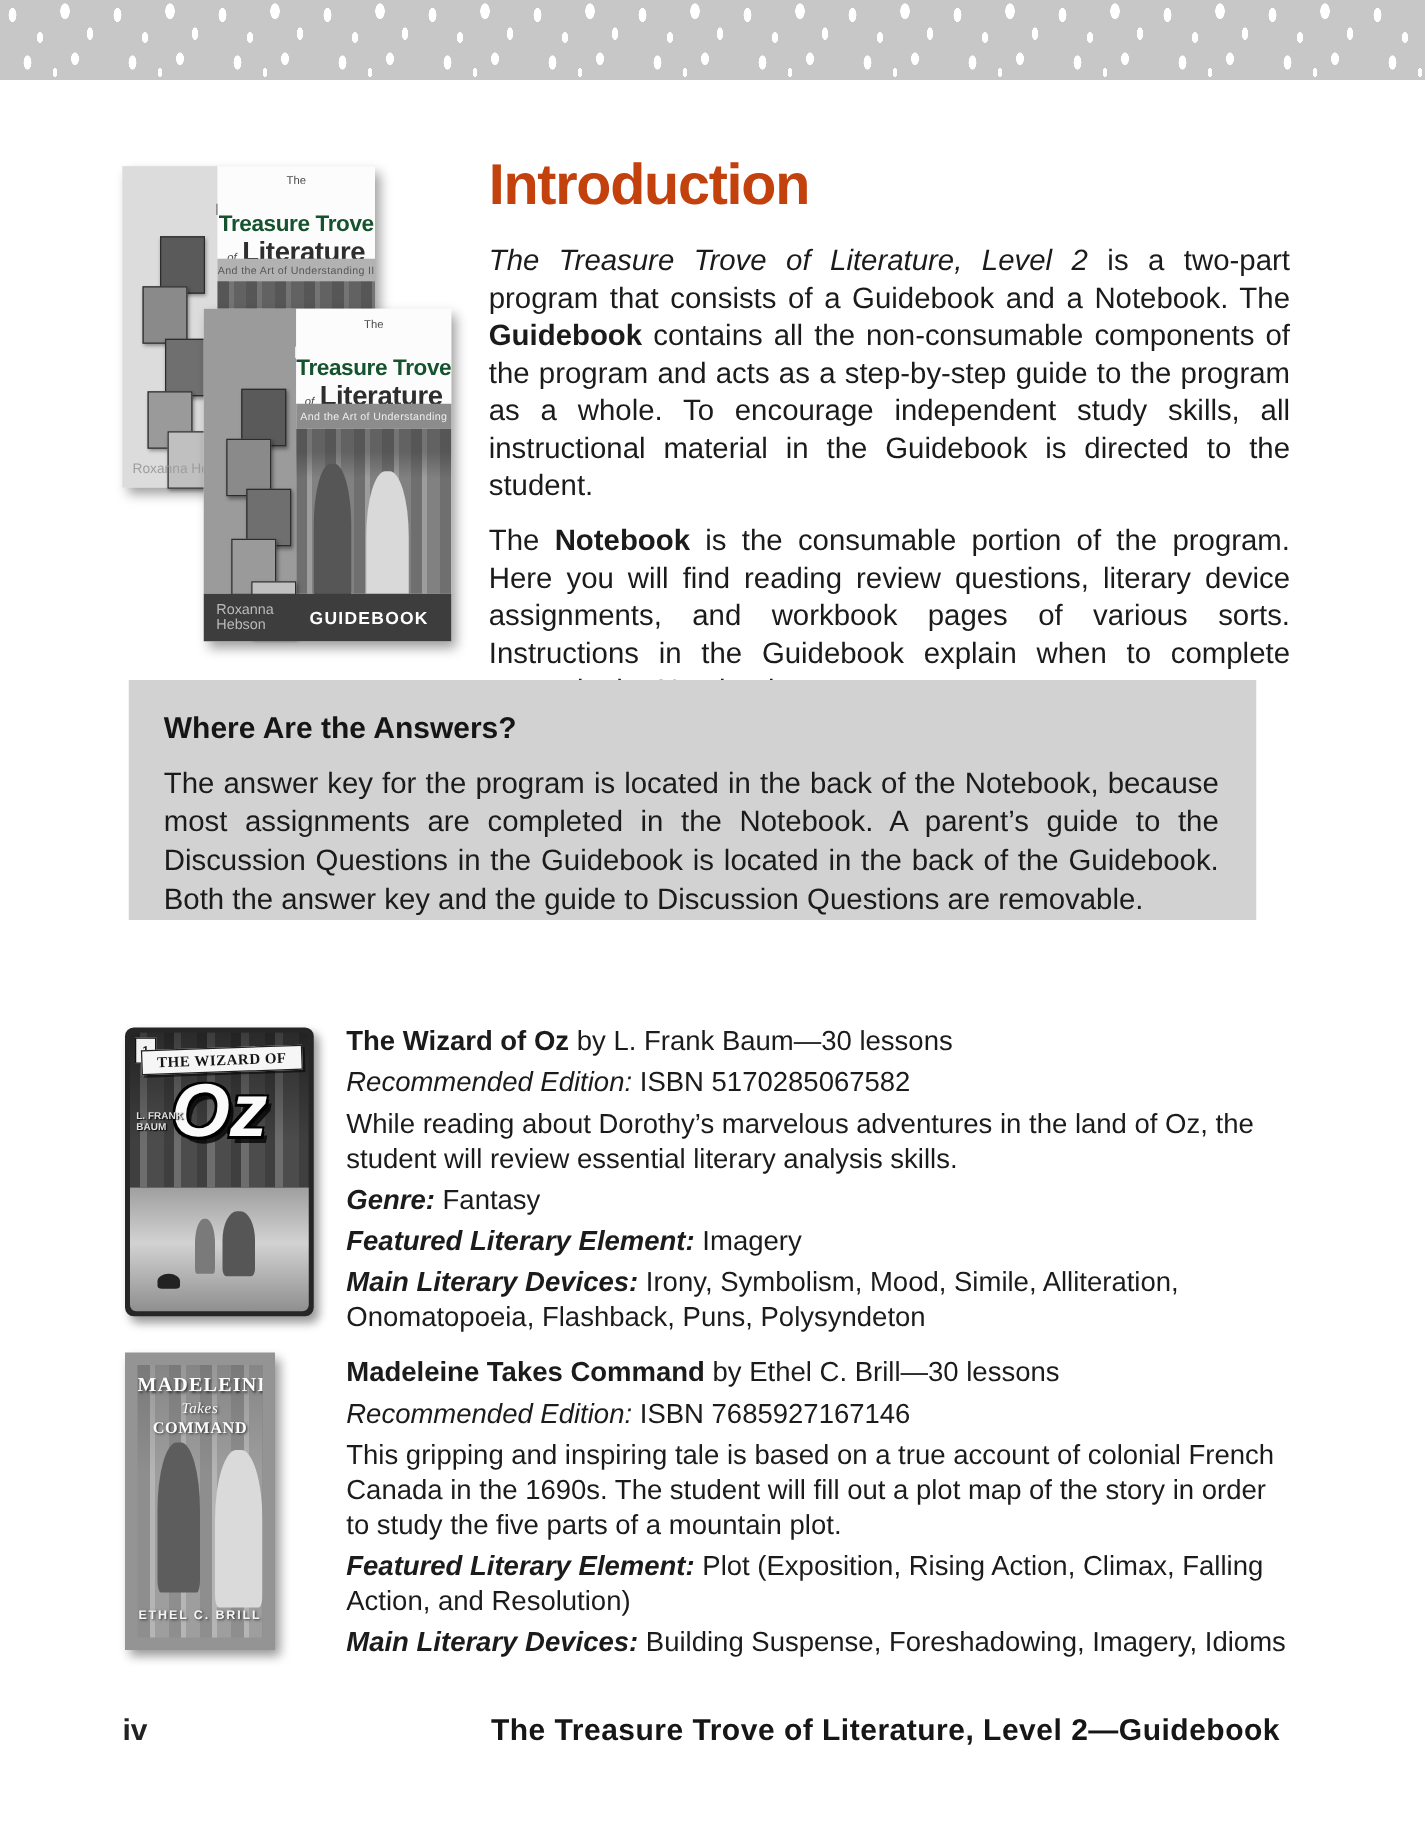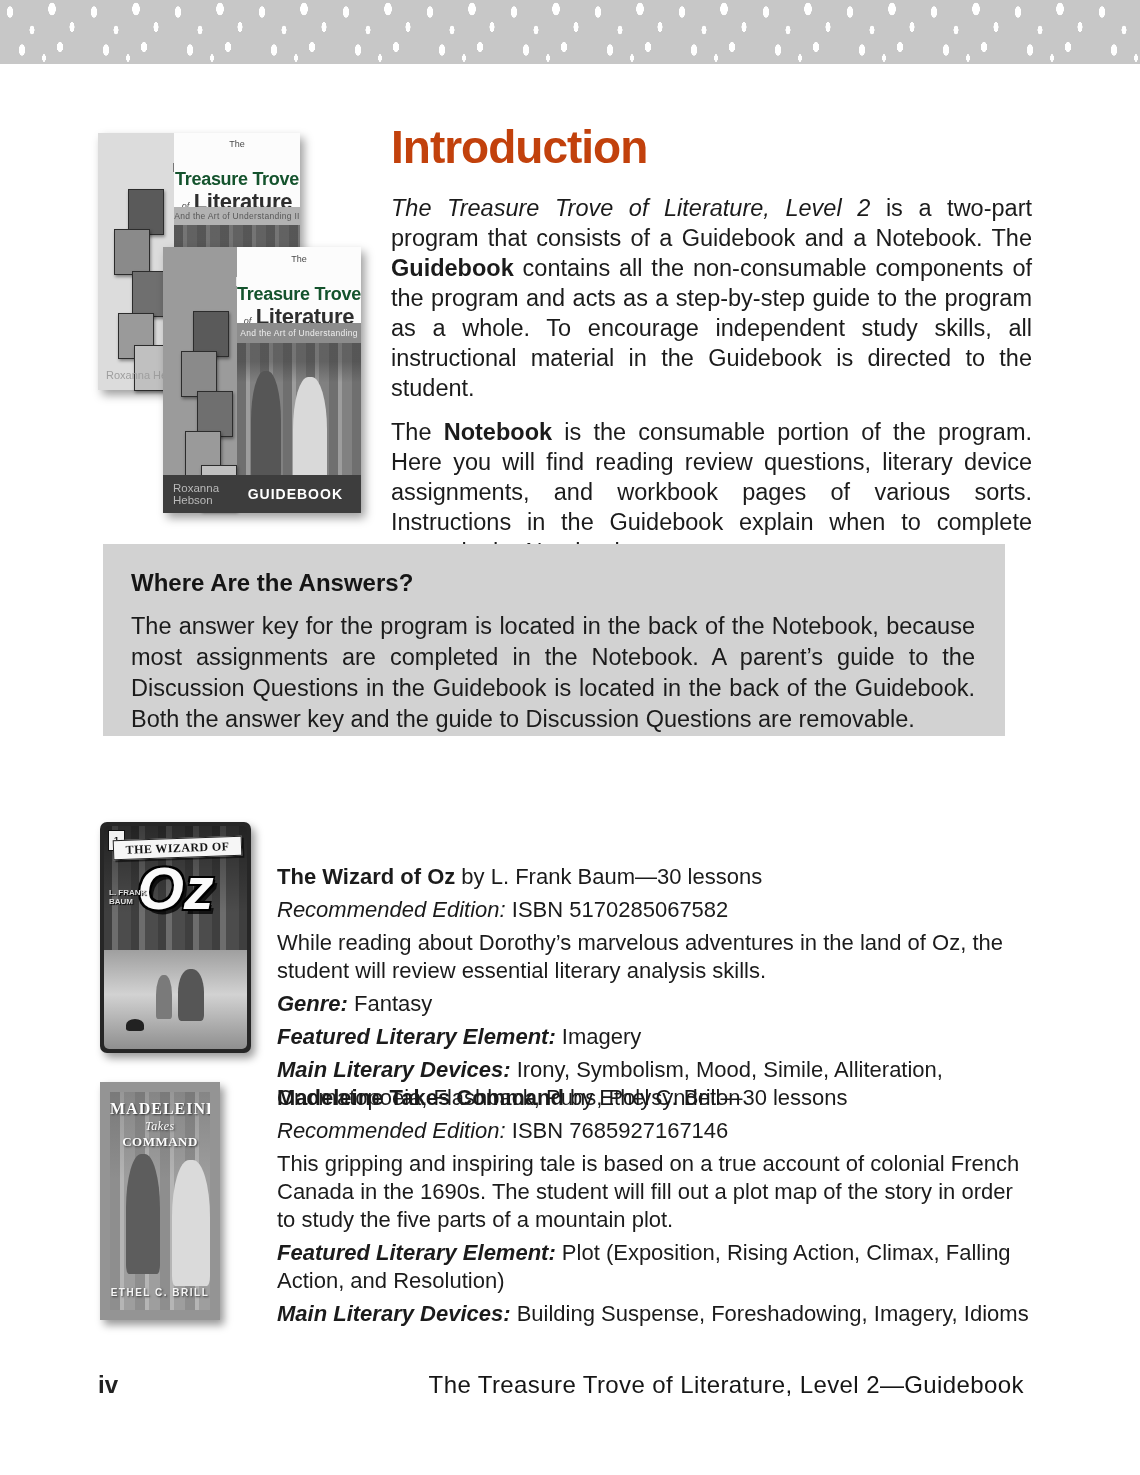--- a/index.html
+++ b/index.html
@@ -68,21 +68,21 @@
   .intro{position:absolute;left:391px;top:193px;width:641px;font-size:23.5px;line-height:30px;text-align:justify;}
   .intro p{margin:0 0 14px 0;}
   .it{font-style:italic;} .bd{font-weight:700;}
   .answers{position:absolute;left:103px;top:544px;width:902px;height:192px;background:#d2d2d2;
     padding:25px 30px 0 28px;box-sizing:border-box;}
   .answers h2{margin:0 0 14px 0;font-size:24px;font-weight:700;color:#151515;}
   .answers .body{font-size:23.5px;line-height:31px;text-align:justify;}
   .books-intro{position:absolute;left:103px;top:767px;font-size:23.5px;white-space:nowrap;}
   .book-text{position:absolute;left:277px;width:757px;font-size:22px;line-height:28px;}
   .book-text p{margin:0 0 5px 0;}
-  .bk1{top:819px;margin-top:44px;} .bk2{top:1084px;}
+  .bk1{top:819px;} .bk2{top:1084px;}
   .bdit{font-weight:700;font-style:italic;}
   
   .ozcover{position:absolute;left:100px;top:822px;width:151px;height:231px;background:#262626;
     border-radius:7px;box-shadow:4px 5px 8px rgba(0,0,0,.4);overflow:hidden;}
   .oz-trees{position:absolute;left:4px;right:4px;top:4px;height:124px;border-radius:5px 5px 0 0;
     background:linear-gradient(180deg,rgba(0,0,0,.45),rgba(0,0,0,0) 70%),
       repeating-linear-gradient(90deg,#3f3f3f 0 8px,#6d6d6d 8px 14px,#4c4c4c 14px 27px);}
   .oz-low{position:absolute;left:4px;right:4px;top:128px;bottom:4px;border-radius:0 0 5px 5px;
     background:linear-gradient(180deg,#9f9f9f,#d2d2d2 45%,#8f8f8f);}
   .oz-corner{position:absolute;left:8px;top:8px;width:15px;height:19px;background:#f2f2f2;border:1px solid #111;
@@ -108,21 +108,21 @@
     font-family:"Liberation Serif",serif;text-shadow:1px 1px 2px #333;}
   .md-t1{font-size:16px;font-weight:700;letter-spacing:1px;line-height:18px;}
   .md-t2{font-size:13px;font-weight:700;letter-spacing:.5px;line-height:16px;text-align:center;}
   .md-t2 .md-it{font-style:italic;font-size:12px;font-weight:400;}
   .md-f1{position:absolute;left:16px;top:62px;width:34px;height:120px;border-radius:45% 45% 8% 8%;background:#5d5d5d;}
   .md-f2{position:absolute;left:62px;top:68px;width:38px;height:126px;border-radius:45% 45% 8% 8%;background:#dadada;}
   .md-author{position:absolute;left:0;right:0;bottom:12px;text-align:center;font-size:10px;font-weight:700;
     color:#f5f5f5;letter-spacing:1.5px;text-shadow:1px 1px 2px #333;}
   
   .foot-num{position:absolute;left:98px;top:1371px;font-size:24px;font-weight:700;color:#222;}
-  .foot-title{position:absolute;right:116px;top:1371px;font-size:24px;font-weight:400;color:#161616;letter-spacing:.4px;}
+  .foot-title{position:absolute;right:116px;top:1371px;font-size:24px;font-weight:700;color:#161616;letter-spacing:.4px;}
 </style>
 </head>
 <body>
 
 <div id="page">
 
   <div class="band"></div>
 
   <div class="covers">
     <div class="cover back">

